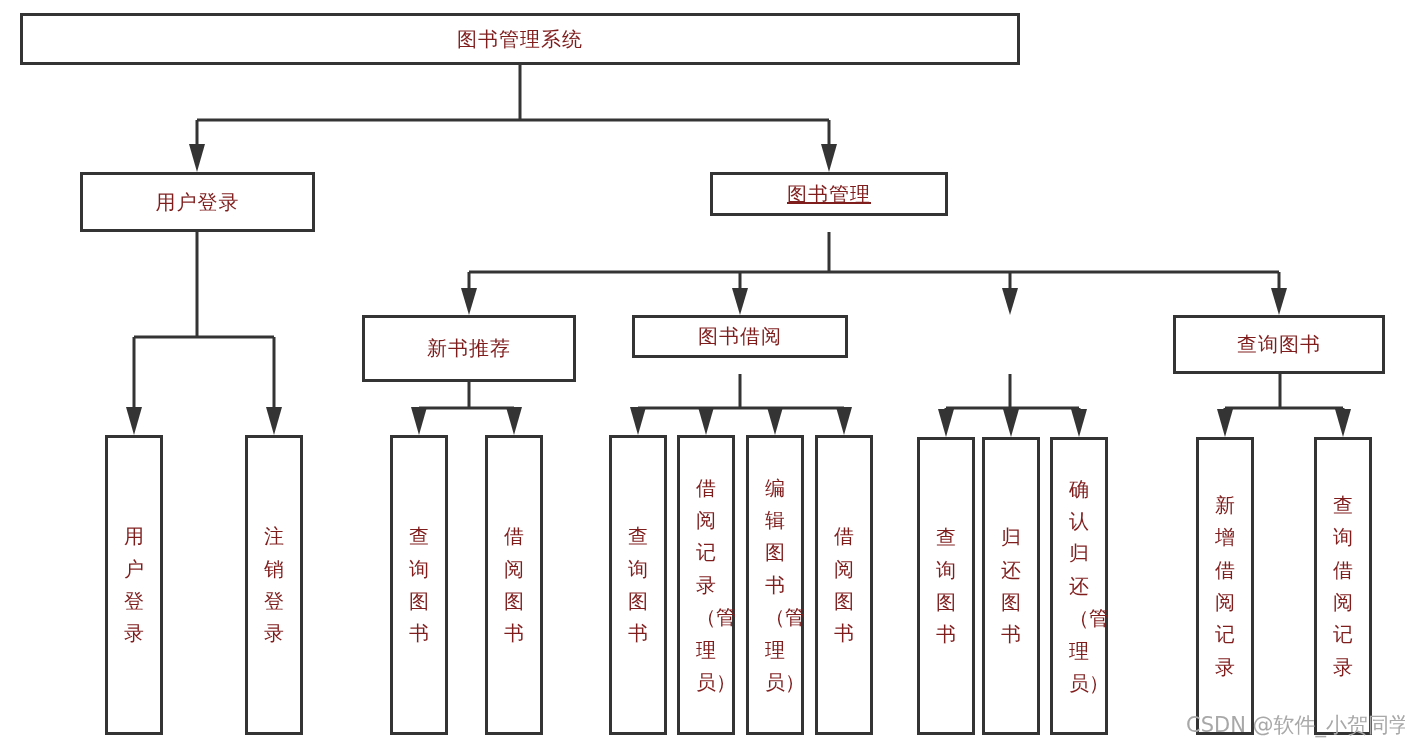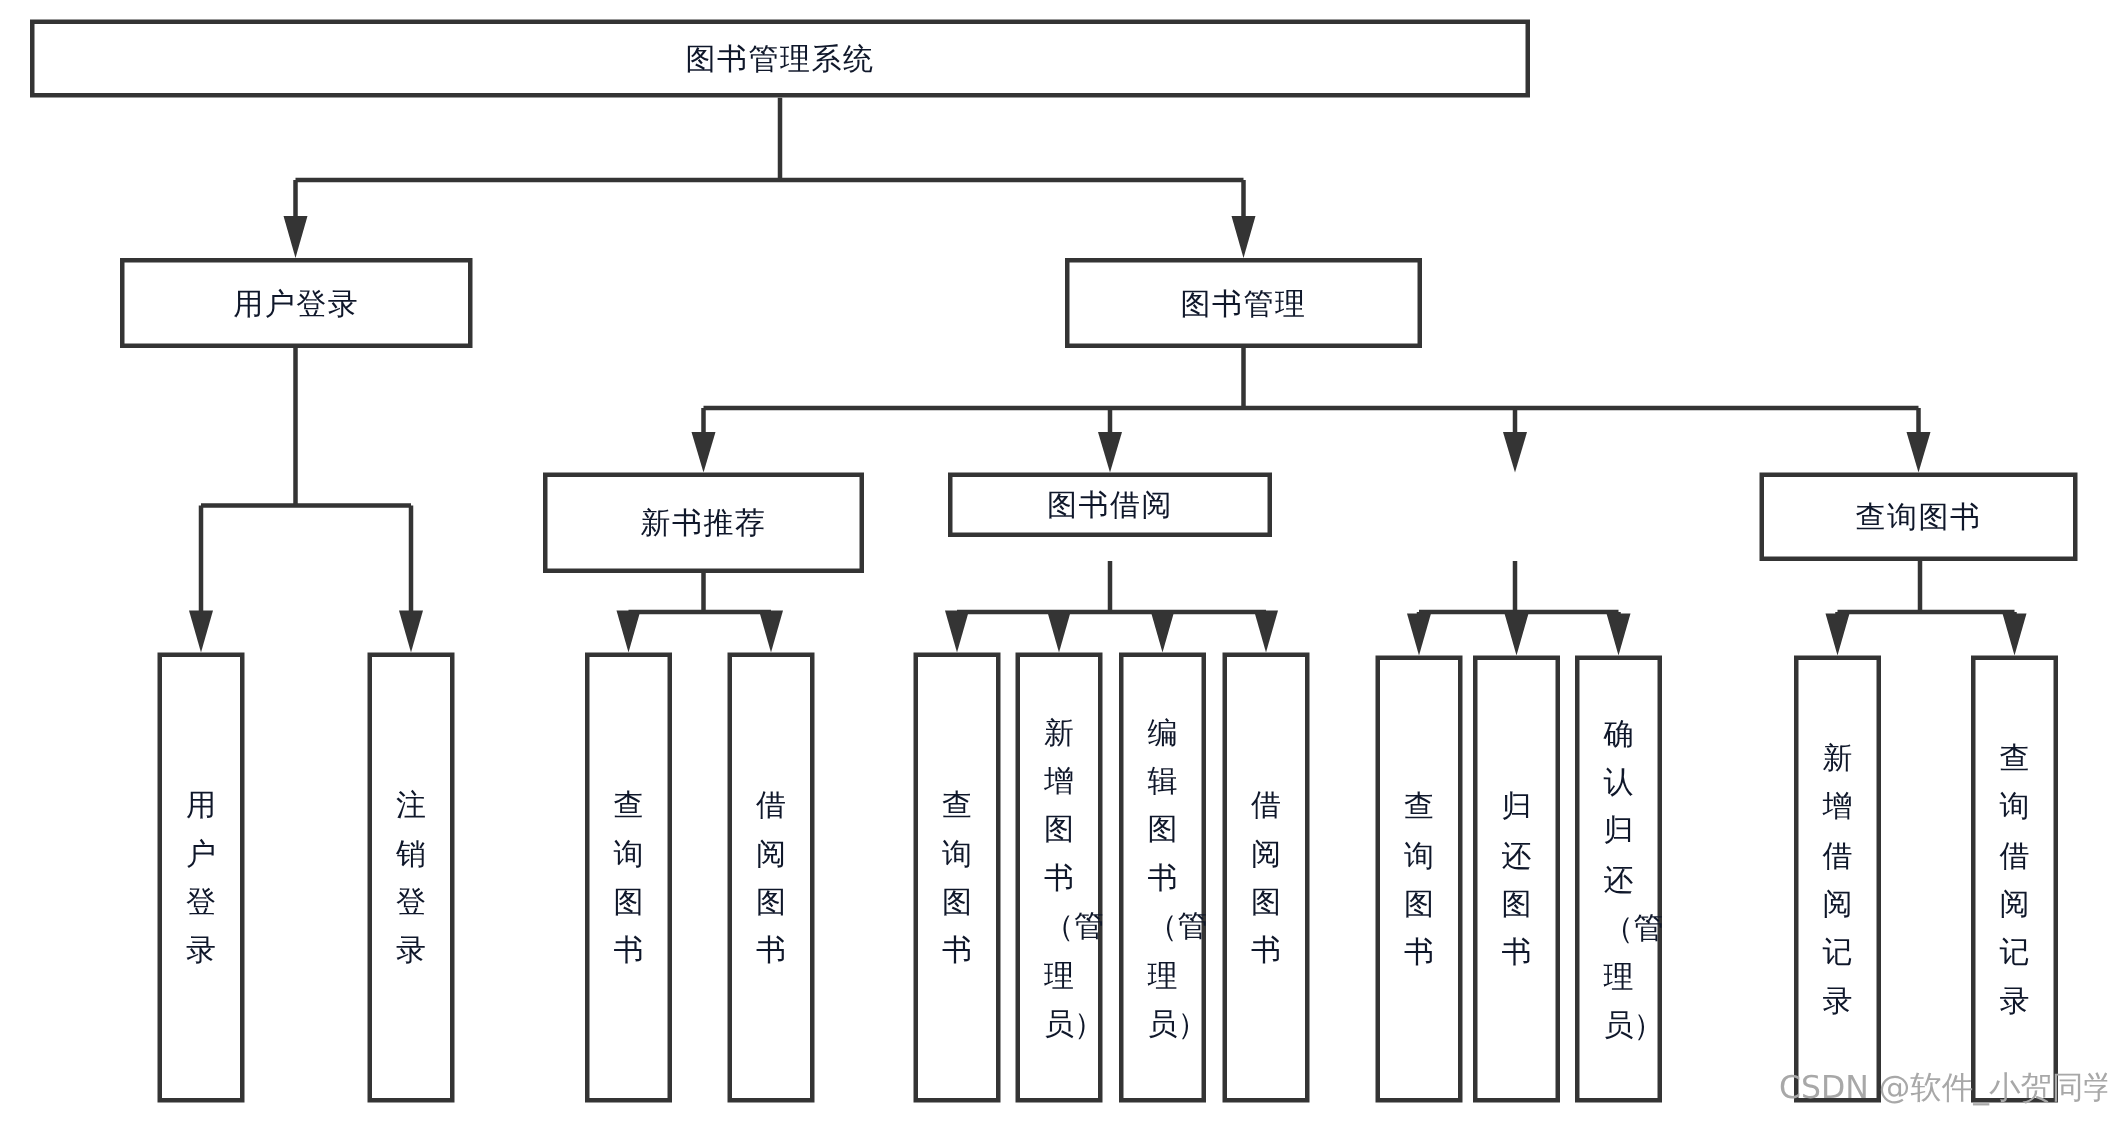--- a/index.html
+++ b/index.html
@@ -27,21 +27,21 @@
   .node {
     position: absolute;
     box-sizing: border-box;
     border: 3px solid #343434;
     background: #ffffff;
     display: flex;
     align-items: center;
     justify-content: center;
     font-size: 20px;
     letter-spacing: 1px;
-    color: #0f172a;
+    color: #7f1d1d;
   }
   .node.leaf {
     letter-spacing: 0;
   }
   .vtext {
     display: block;
     width: 1em;
     word-break: break-all;
     line-height: 1.62;
     text-align: center;
@@ -110,21 +110,21 @@
     </g>
   </svg>
 
   <div class="node" style="left:20px; top:13px; width:1000px; height:52px;">
     <span>图书管理系统</span>
   </div>
 
   <div class="node" style="left:80px; top:172px; width:235px; height:60px;">
     <span>用户登录</span>
   </div>
-  <div class="node" style="left:710px; top:172px; width:238px; height:60px;">
+  <div class="node" style="left:710px; top:172px; width:238px; height:44px;text-decoration:underline;">
     <span>图书管理</span>
   </div>
 
   <div class="node" style="left:362px; top:315px; width:214px; height:67px;">
     <span>新书推荐</span>
   </div>
   <div class="node" style="left:632px; top:315px; width:216px; height:43px;">
     <span>图书借阅</span>
   </div>
   <div class="node" style="left:1173px; top:315px; width:212px; height:59px;">
@@ -140,21 +140,21 @@
   <div class="node leaf" style="left:390px; top:435px; width:58px; height:300px;">
     <span class="vtext">查询图书</span>
   </div>
   <div class="node leaf" style="left:485px; top:435px; width:58px; height:300px;">
     <span class="vtext">借阅图书</span>
   </div>
   <div class="node leaf" style="left:609px; top:435px; width:58px; height:300px;">
     <span class="vtext">查询图书</span>
   </div>
   <div class="node leaf" style="left:677px; top:435px; width:58px; height:300px;">
-    <span class="vtext">新增图书（管理员）</span>
+    <span class="vtext">借阅记录（管理员）</span>
   </div>
   <div class="node leaf" style="left:746px; top:435px; width:58px; height:300px;">
     <span class="vtext">编辑图书（管理员）</span>
   </div>
   <div class="node leaf" style="left:815px; top:435px; width:58px; height:300px;">
     <span class="vtext">借阅图书</span>
   </div>
   <div class="node leaf" style="left:917px; top:437px; width:58px; height:298px;">
     <span class="vtext">查询图书</span>
   </div>

